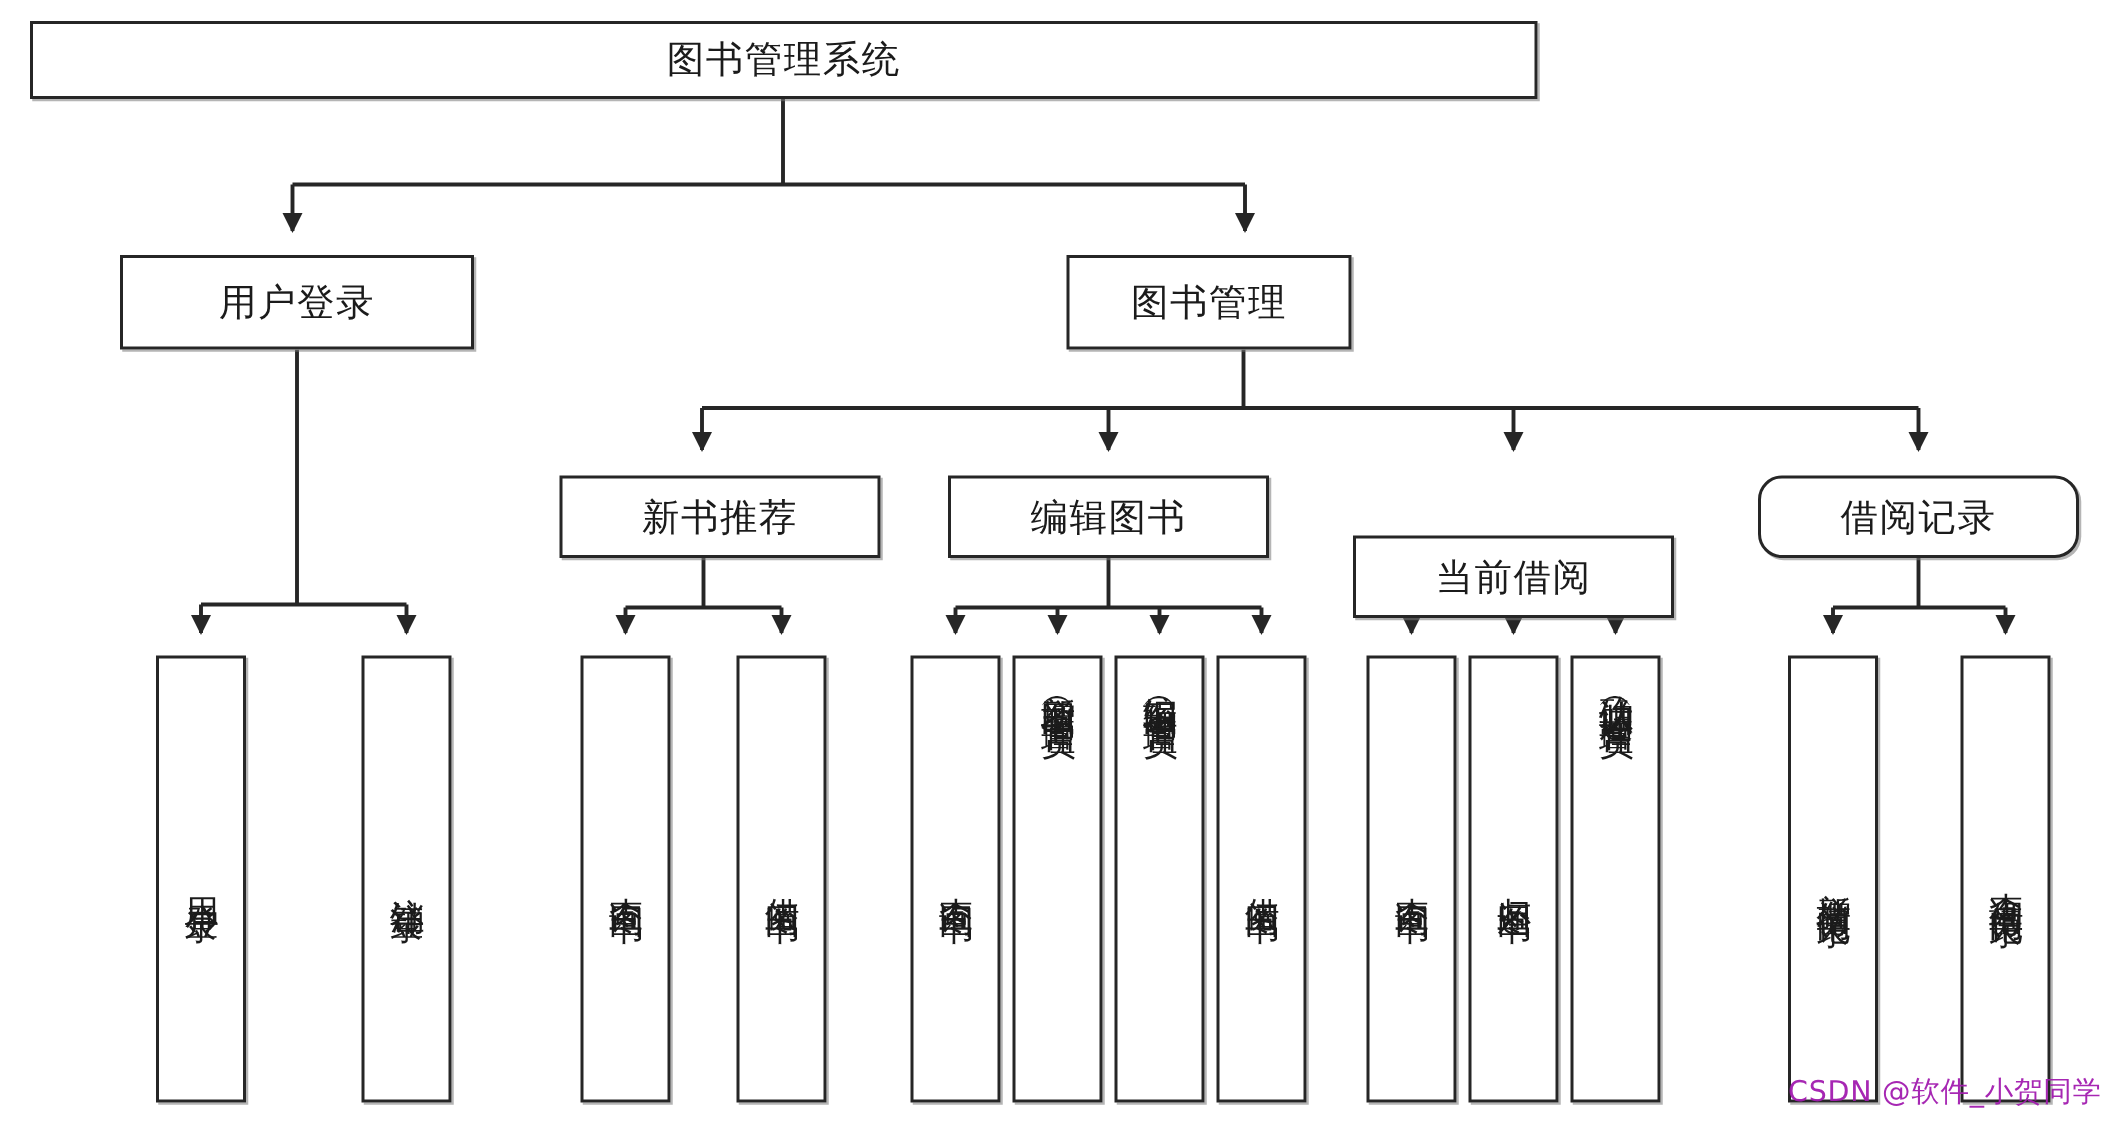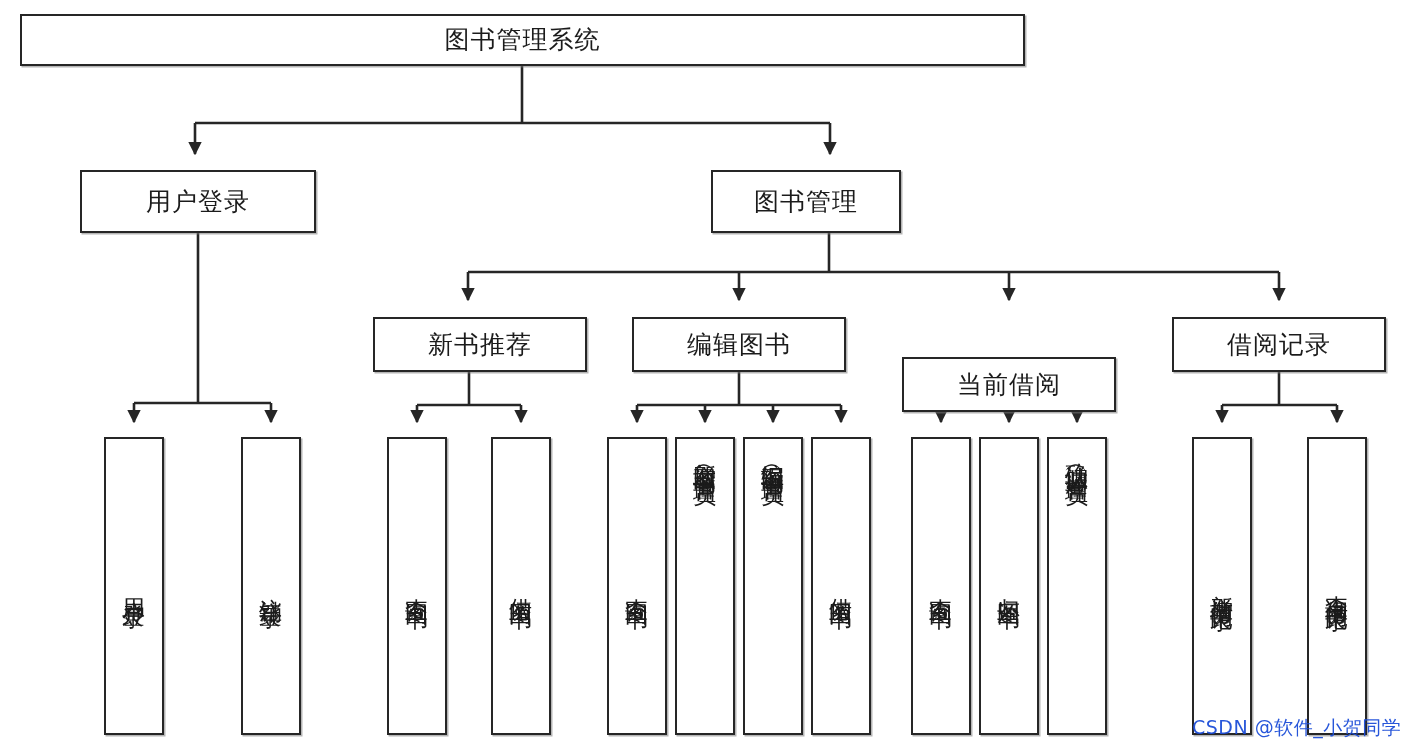--- a/index.html
+++ b/index.html
@@ -56,21 +56,21 @@
     align-items: flex-start;
     padding-top: 6px;
   }
   .node.leaf.centered {
     align-items: center;
     padding-top: 0;
   }
   .watermark {
     position: absolute;
     font-size: 19px;
-    color: #1d4ed8;
+    color: #a21caf;
     letter-spacing: 0.5px;
     white-space: nowrap;
     opacity: 0.95;
   }
 </style>
 </head>
 <body>
 
 <div id="canvas">
 
@@ -137,21 +137,21 @@
 
   <div class="node" style="left:362px; top:317px; width:214px; height:55px;margin-left:11px;">
     <span class="label">新书推荐</span>
   </div>
   <div class="node" style="left:632px; top:317px; width:214px; height:55px;">
     <span class="label">编辑图书</span>
   </div>
   <div class="node" style="left:902px; top:317px; width:214px; height:55px;margin-top:40px;">
     <span class="label">当前借阅</span>
   </div>
-  <div class="node" style="left:1172px; top:317px; width:214px; height:55px;">
+  <div class="node" style="left:1172px; top:317px; width:214px; height:55px;border-radius:16px;">
     <span class="label">借阅记录</span>
   </div>
 
   <div class="node leaf centered" style="left:104px; top:437px; width:60px; height:298px;">
     <span class="label">用户登录</span>
   </div>
   <div class="node leaf centered" style="left:241px; top:437px; width:60px; height:298px;">
     <span class="label">注销登录</span>
   </div>
 

